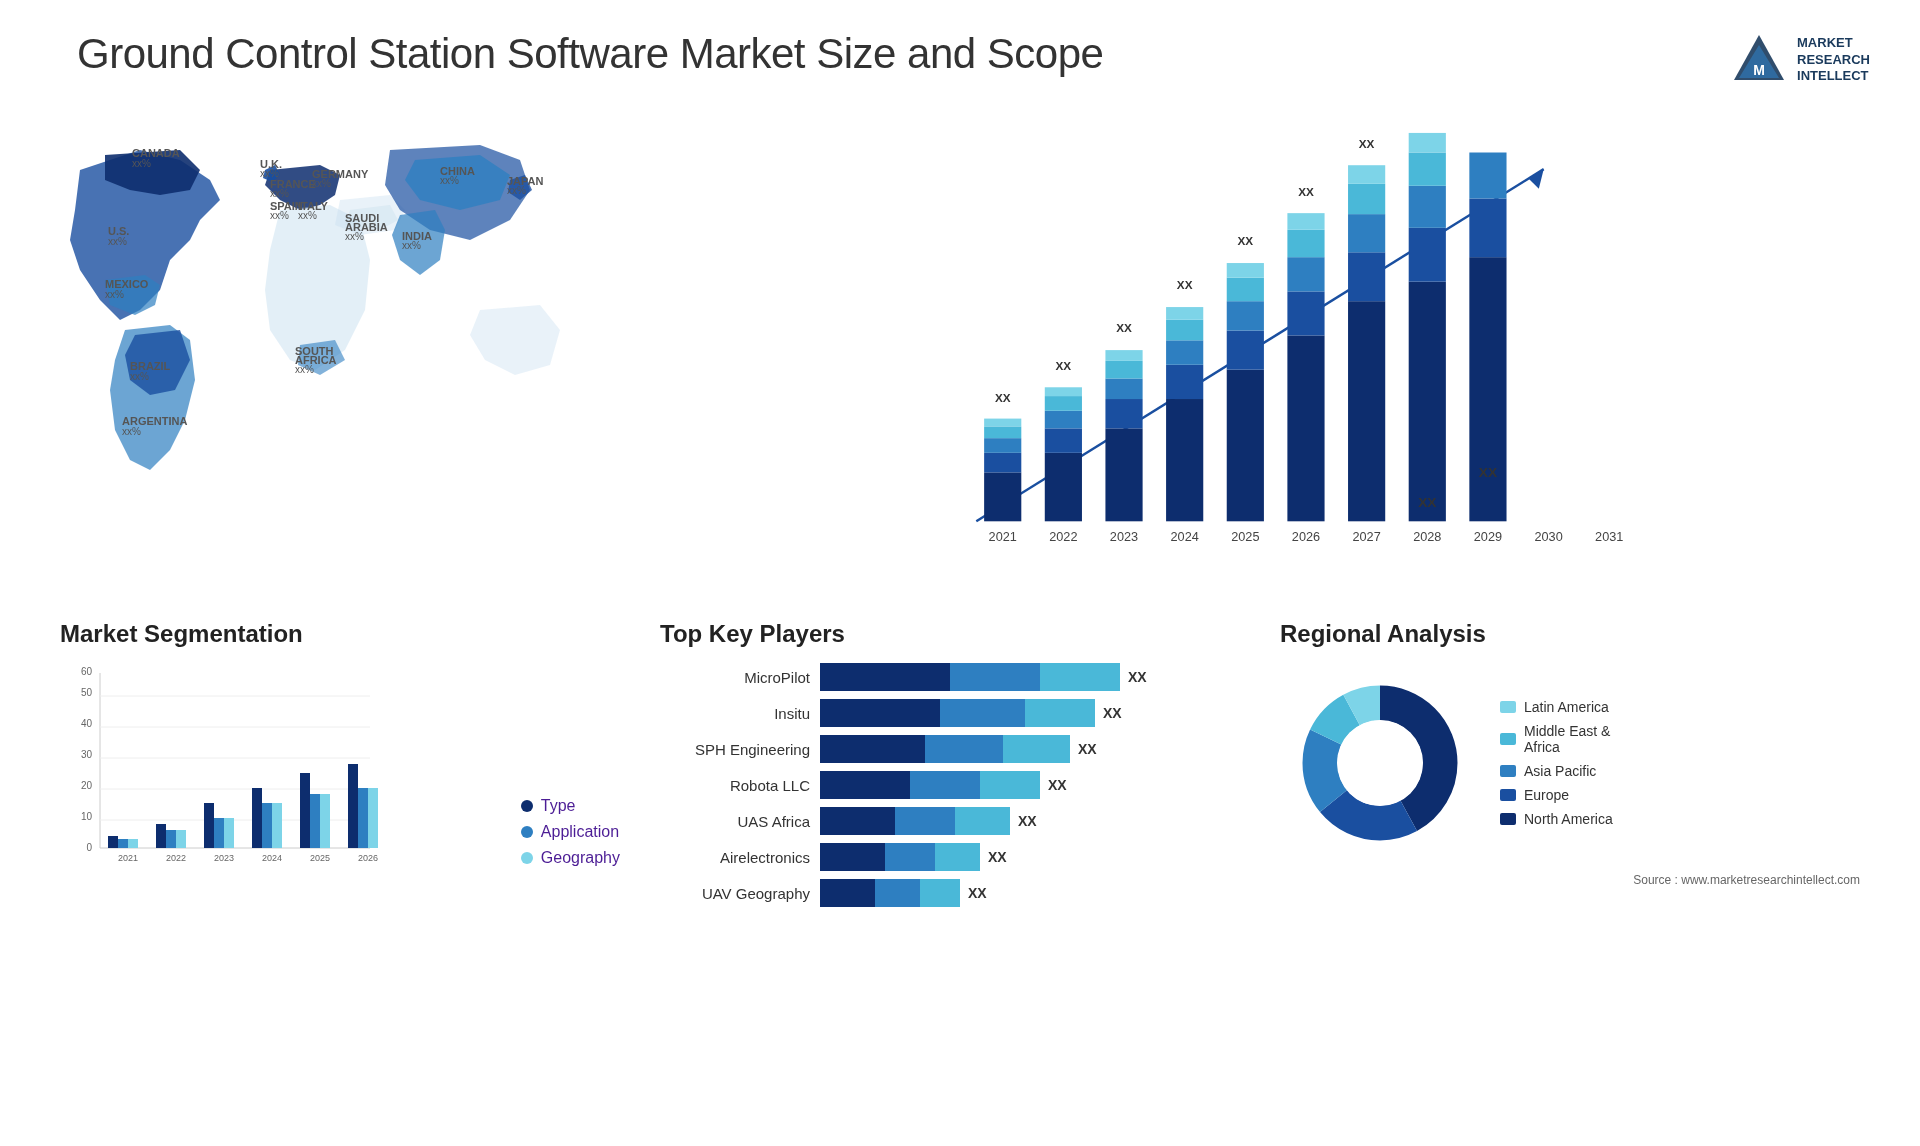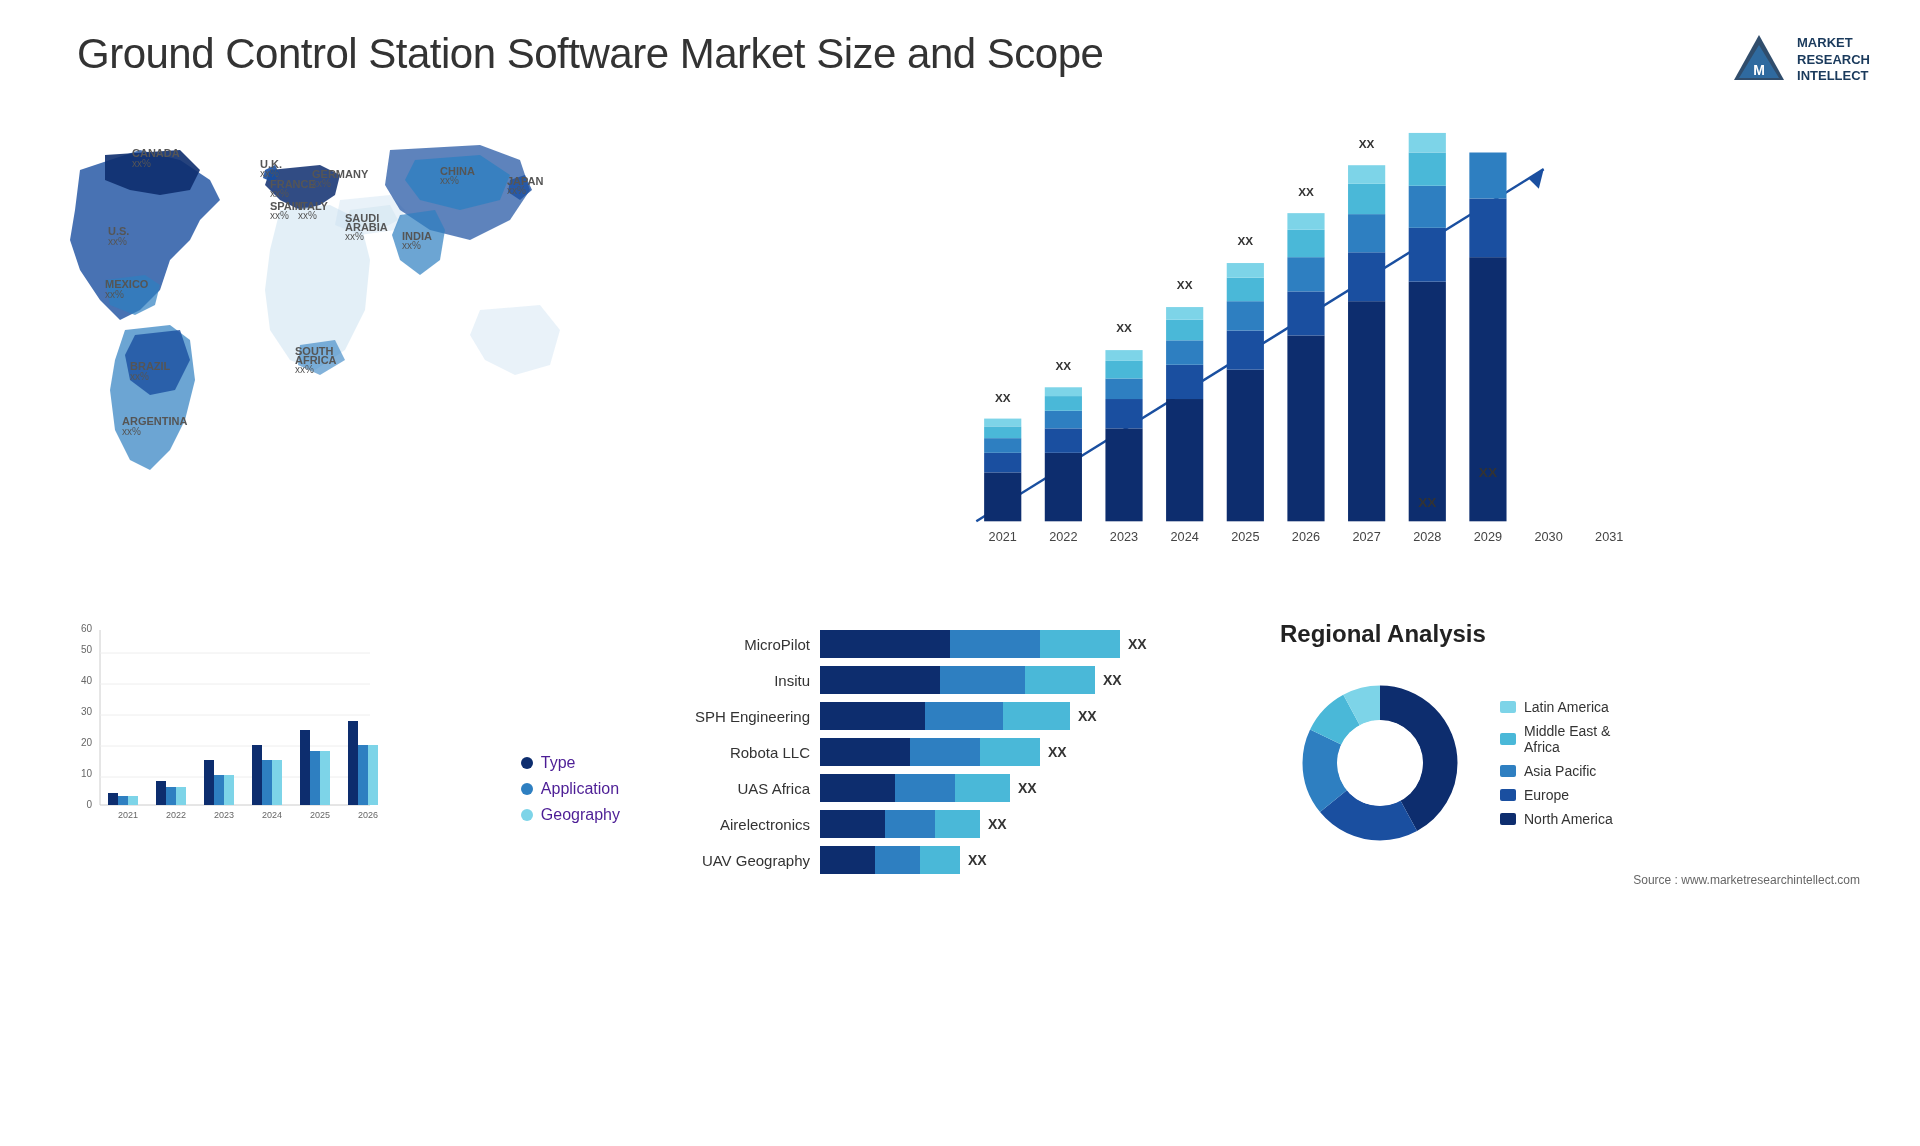--- a/index.html
+++ b/index.html
@@ -419,20 +419,21 @@
         <text x="645" y="420" text-anchor="middle" font-size="13" fill="#444">2030</text>
         <text x="707" y="420" text-anchor="middle" font-size="13" fill="#444">2031</text>
 
         <text x="521" y="385" text-anchor="middle" font-size="14" fill="#333" font-weight="600">XX</text>
         <text x="583" y="355" text-anchor="middle" font-size="14" fill="#333" font-weight="600">XX</text>
       </svg>
     </div>
 
     <div class="bottom-left">
       <div class="segmentation-section">
+        <div class="section-title">Market Segmentation</div>
         <div class="segmentation-content">
           <div class="seg-chart">
             <svg viewBox="0 0 320 220" width="320" height="220">
 
               <line x1="40" y1="10" x2="40" y2="185" stroke="#ccc" stroke-width="1"></line>
               <line x1="40" y1="185" x2="310" y2="185" stroke="#ccc" stroke-width="1"></line>
 
               <text x="32" y="188" text-anchor="end" font-size="10" fill="#666">0</text>
               <text x="32" y="157" text-anchor="end" font-size="10" fill="#666">10</text>
               <text x="32" y="126" text-anchor="end" font-size="10" fill="#666">20</text>
@@ -492,20 +493,21 @@
               <span>Geography</span>
             </div>
           </div>
         </div>
       </div>
     </div>
 
     <div class="bottom-middle">
 
       <div class="key-players-section">
+        <div class="section-title">Top Key Players</div>
         <div class="players-list">
 
           <div class="player-row">
             <div class="player-name">MicroPilot</div>
             <div class="player-bar-container">
               <div class="player-bar" style="width:300px;">
                 <div class="player-bar-segment" style="width:130px;background:#0d2d6e;"></div>
                 <div class="player-bar-segment" style="width:90px;background:#2e7fc1;"></div>
                 <div class="player-bar-segment" style="width:80px;background:#4ab8d8;"></div>
               </div>

